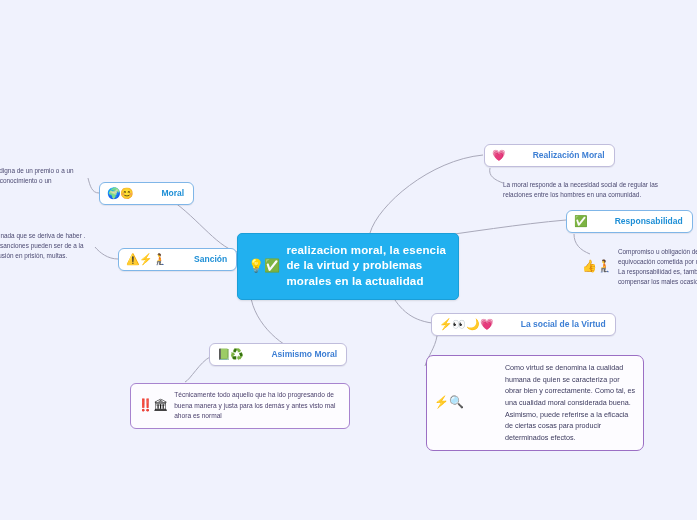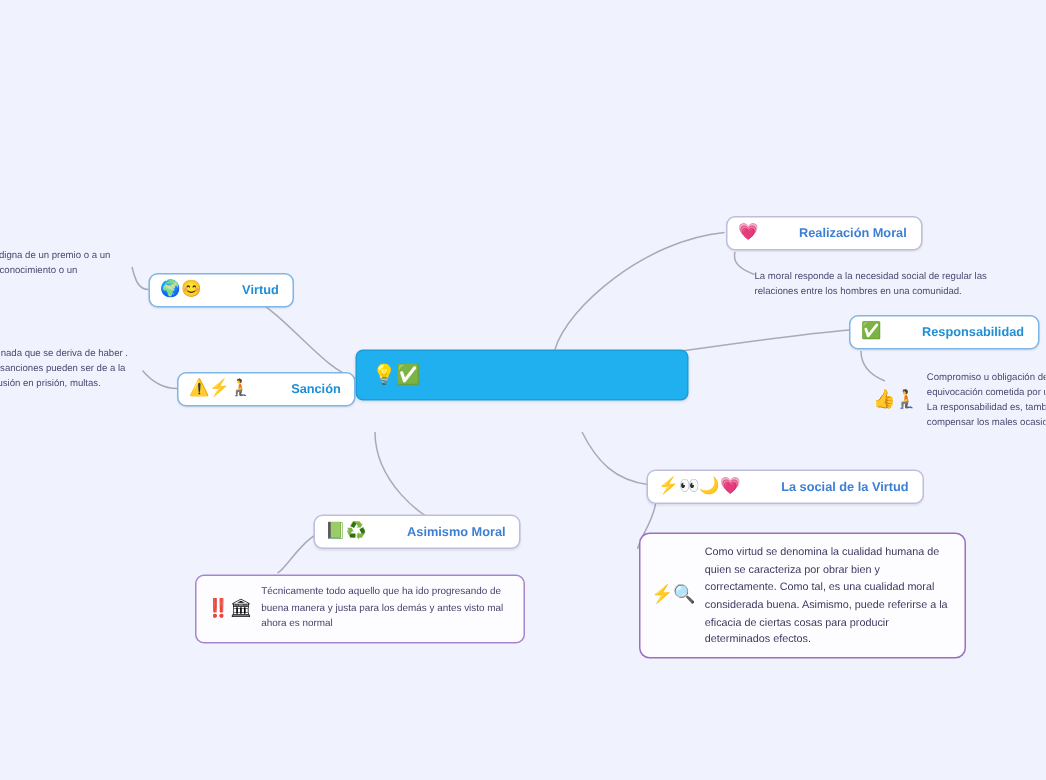--- a/index.html
+++ b/index.html
@@ -116,20 +116,21 @@
   }
   .note.lilac {
     background: #fdfcff;
     border: 1px solid #9b6fc4;
     border-radius: 7px;
   }
   .note.lilac .body {
     font-size: 7.2px;
     line-height: 1.62;
     color: #3c3a5e;
+    margin-left: 35px;
   }
   .note.lilac-thin {
     background: #fdfcff;
     border: 1px solid #a884cf;
     border-radius: 6px;
   }
   .note.lilac-thin .body {
     font-size: 6.6px;
     line-height: 1.6;
     color: #4a3f6b;
@@ -166,25 +167,26 @@
       <path d="M574,234 C574,244 580,250 590,254"></path>
 
       <path d="M437,336 C435,348 428,356 425,366"></path>
 
       <path d="M300,357 C308,357 310,357 312,357"></path>
     </g>
   </svg>
 
   <div class="central-node">
     <span class="icons">💡✅</span>
+    <span class="label">realizacion moral, la esencia de la virtud y problemas morales en la actualidad</span>
   </div>
 
   <div class="topic blue" style="left:99px; top:182px;">
     <span class="icons">🌍😊</span>
-    <span class="label">Virtud</span>
+    <span class="label">Moral</span>
   </div>
   <div class="note plain" style="left:-6px; top:166px; width:95px;">
     <span class="body">a digna de un premio o a un reconocimiento o un</span>
   </div>
 
   <div class="topic blue" style="left:118px; top:248px;">
     <span class="icons">⚠️⚡🧎</span>
     <span class="label">Sanción</span>
   </div>
   <div class="note plain" style="left:-12px; top:231px; width:102px;">

